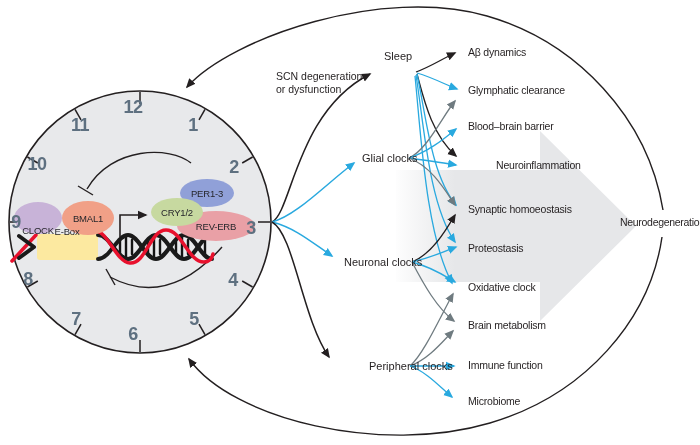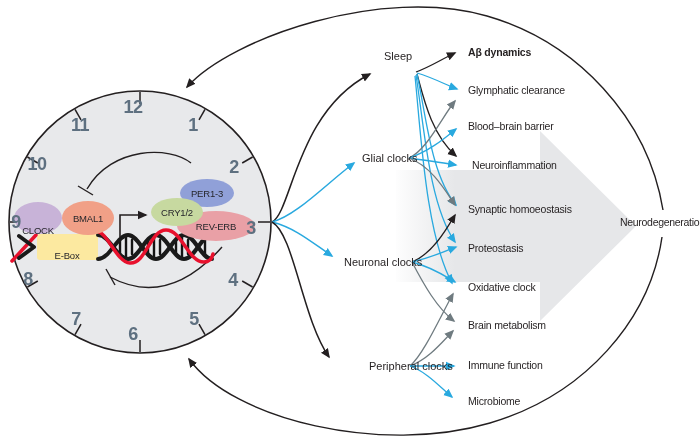--- a/index.html
+++ b/index.html
@@ -148,35 +148,39 @@
 <span class="num" style="left:194px;top:319px;">5</span>
 <span class="num" style="left:133px;top:334px;">6</span>
 <span class="num" style="left:76px;top:319px;">7</span>
 <span class="num" style="left:28px;top:279px;">8</span>
 <span class="num" style="left:16px;top:222px;">9</span>
 <span class="num" style="left:37px;top:164px;">10</span>
 <span class="num" style="left:80px;top:125px;text-align:right;">11</span>
 
 <span class="gene" style="left:38px;top:218px;margin-top:12px;">CLOCK</span>
 <span class="gene" style="left:88px;top:218px;">BMAL1</span>
-<span class="gene" style="left:67px;top:255px;">E-Box</span>
+<span class="gene" style="left:67px;top:231px;">E-Box</span>
 <span class="gene" style="left:177px;top:212px;">CRY1/2</span>
 <span class="gene" style="left:207px;top:193px;">PER1-3</span>
 <span class="gene" style="left:216px;top:226px;">REV-ERB</span>
 
+<div class="lbl annot" style="left:276px;top:70px;">
+  <span>SCN degeneration</span>
+  <span>or dysfunction</span>
+</div>
 
 <div class="lbl" style="left:384px;top:50px;">Sleep</div>
 <div class="lbl" style="left:362px;top:152px;">Glial clocks</div>
 <div class="lbl" style="left:344px;top:256px;">Neuronal clocks</div>
 <div class="lbl" style="left:353px;top:360px;padding-left:16px;">Peripheral clocks</div>
 
-<div class="lbl outcome" style="left:468px;top:46px;font-weight:bold;">Aβ dynamics</div>
+<div class="lbl outcome" style="left:468px;top:46px;">Aβ dynamics</div>
 <div class="lbl outcome" style="left:468px;top:84px;">Glymphatic clearance</div>
 <div class="lbl outcome" style="left:468px;top:120px;">Blood–brain barrier</div>
-<div class="lbl outcome" style="left:472px;top:159px;">Neuroinflammation</div>
+<div class="lbl outcome" style="left:496px;top:159px;">Neuroinflammation</div>
 <div class="lbl outcome" style="left:468px;top:203px;">Synaptic homoeostasis</div>
 <div class="lbl outcome" style="left:468px;top:242px;">Proteostasis</div>
 <div class="lbl outcome" style="left:468px;top:281px;">Oxidative clock</div>
 <div class="lbl outcome" style="left:468px;top:319px;">Brain metabolism</div>
 <div class="lbl outcome" style="left:468px;top:359px;">Immune function</div>
 <div class="lbl outcome" style="left:468px;top:395px;">Microbiome</div>
 
 <div class="lbl endpoint" style="left:620px;top:216px;">Neurodegeneration</div>
 
 </div>

